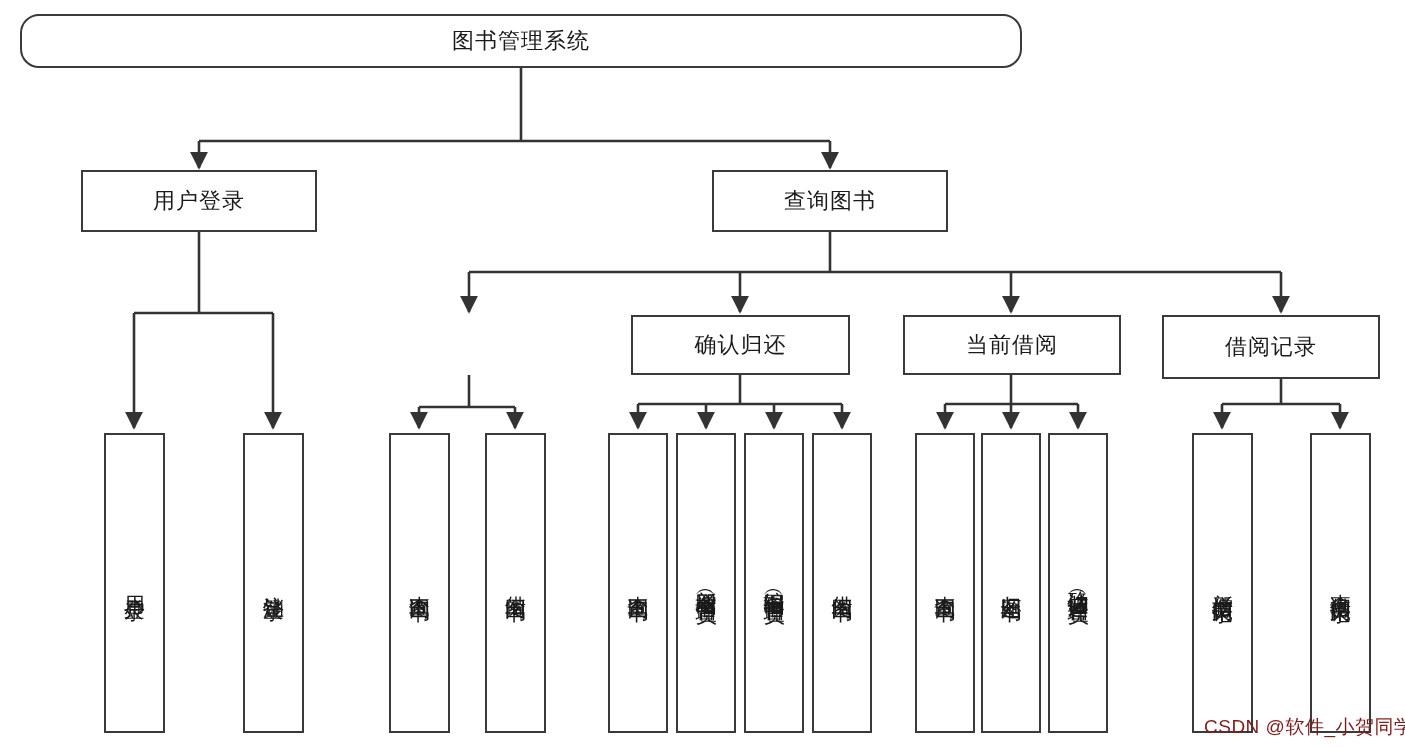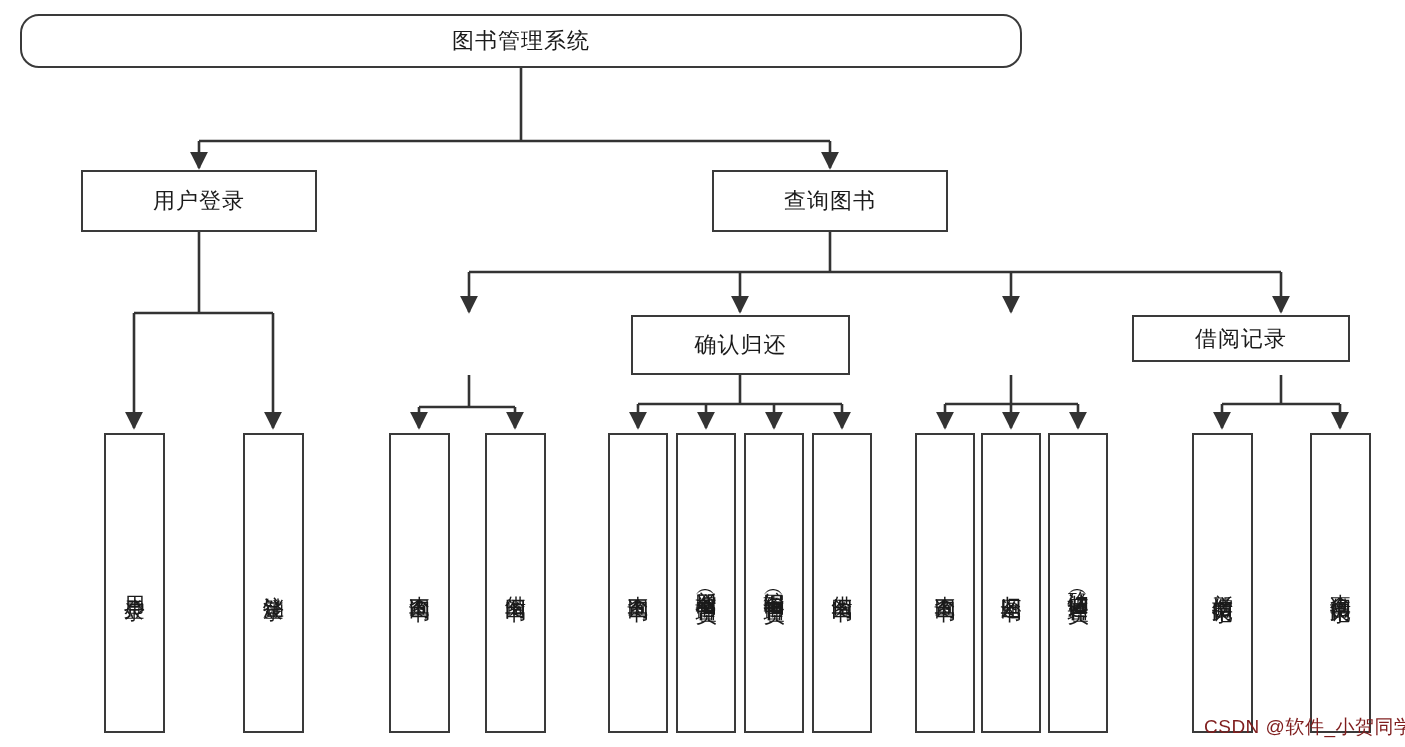--- a/index.html
+++ b/index.html
@@ -129,21 +129,24 @@
   <div class="node horiz" style="left:81px; top:170px; width:236px; height:62px;">
     <span class="nodelabel">用户登录</span>
   </div>
   <div class="node horiz" style="left:712px; top:170px; width:236px; height:62px;">
     <span class="nodelabel">查询图书</span>
   </div>
 
   <div class="node horiz" style="left:631px; top:315px; width:219px; height:60px;">
     <span class="nodelabel">确认归还</span>
   </div>
-  <div class="node horiz" style="left:1132px; top:315px; width:218px; height:47px;">
+  <div class="node horiz" style="left:903px; top:315px; width:218px; height:60px;">
+    <span class="nodelabel">当前借阅</span>
+  </div>
+  <div class="node horiz" style="left:1162px; top:315px; width:218px; height:64px;">
     <span class="nodelabel">借阅记录</span>
   </div>
 
   <div class="node vert" style="left:104px; top:433px; width:61px; height:300px;">
     <span class="nodelabel">用户登录</span>
   </div>
   <div class="node vert" style="left:243px; top:433px; width:61px; height:300px;">
     <span class="nodelabel">注销登录</span>
   </div>
 

